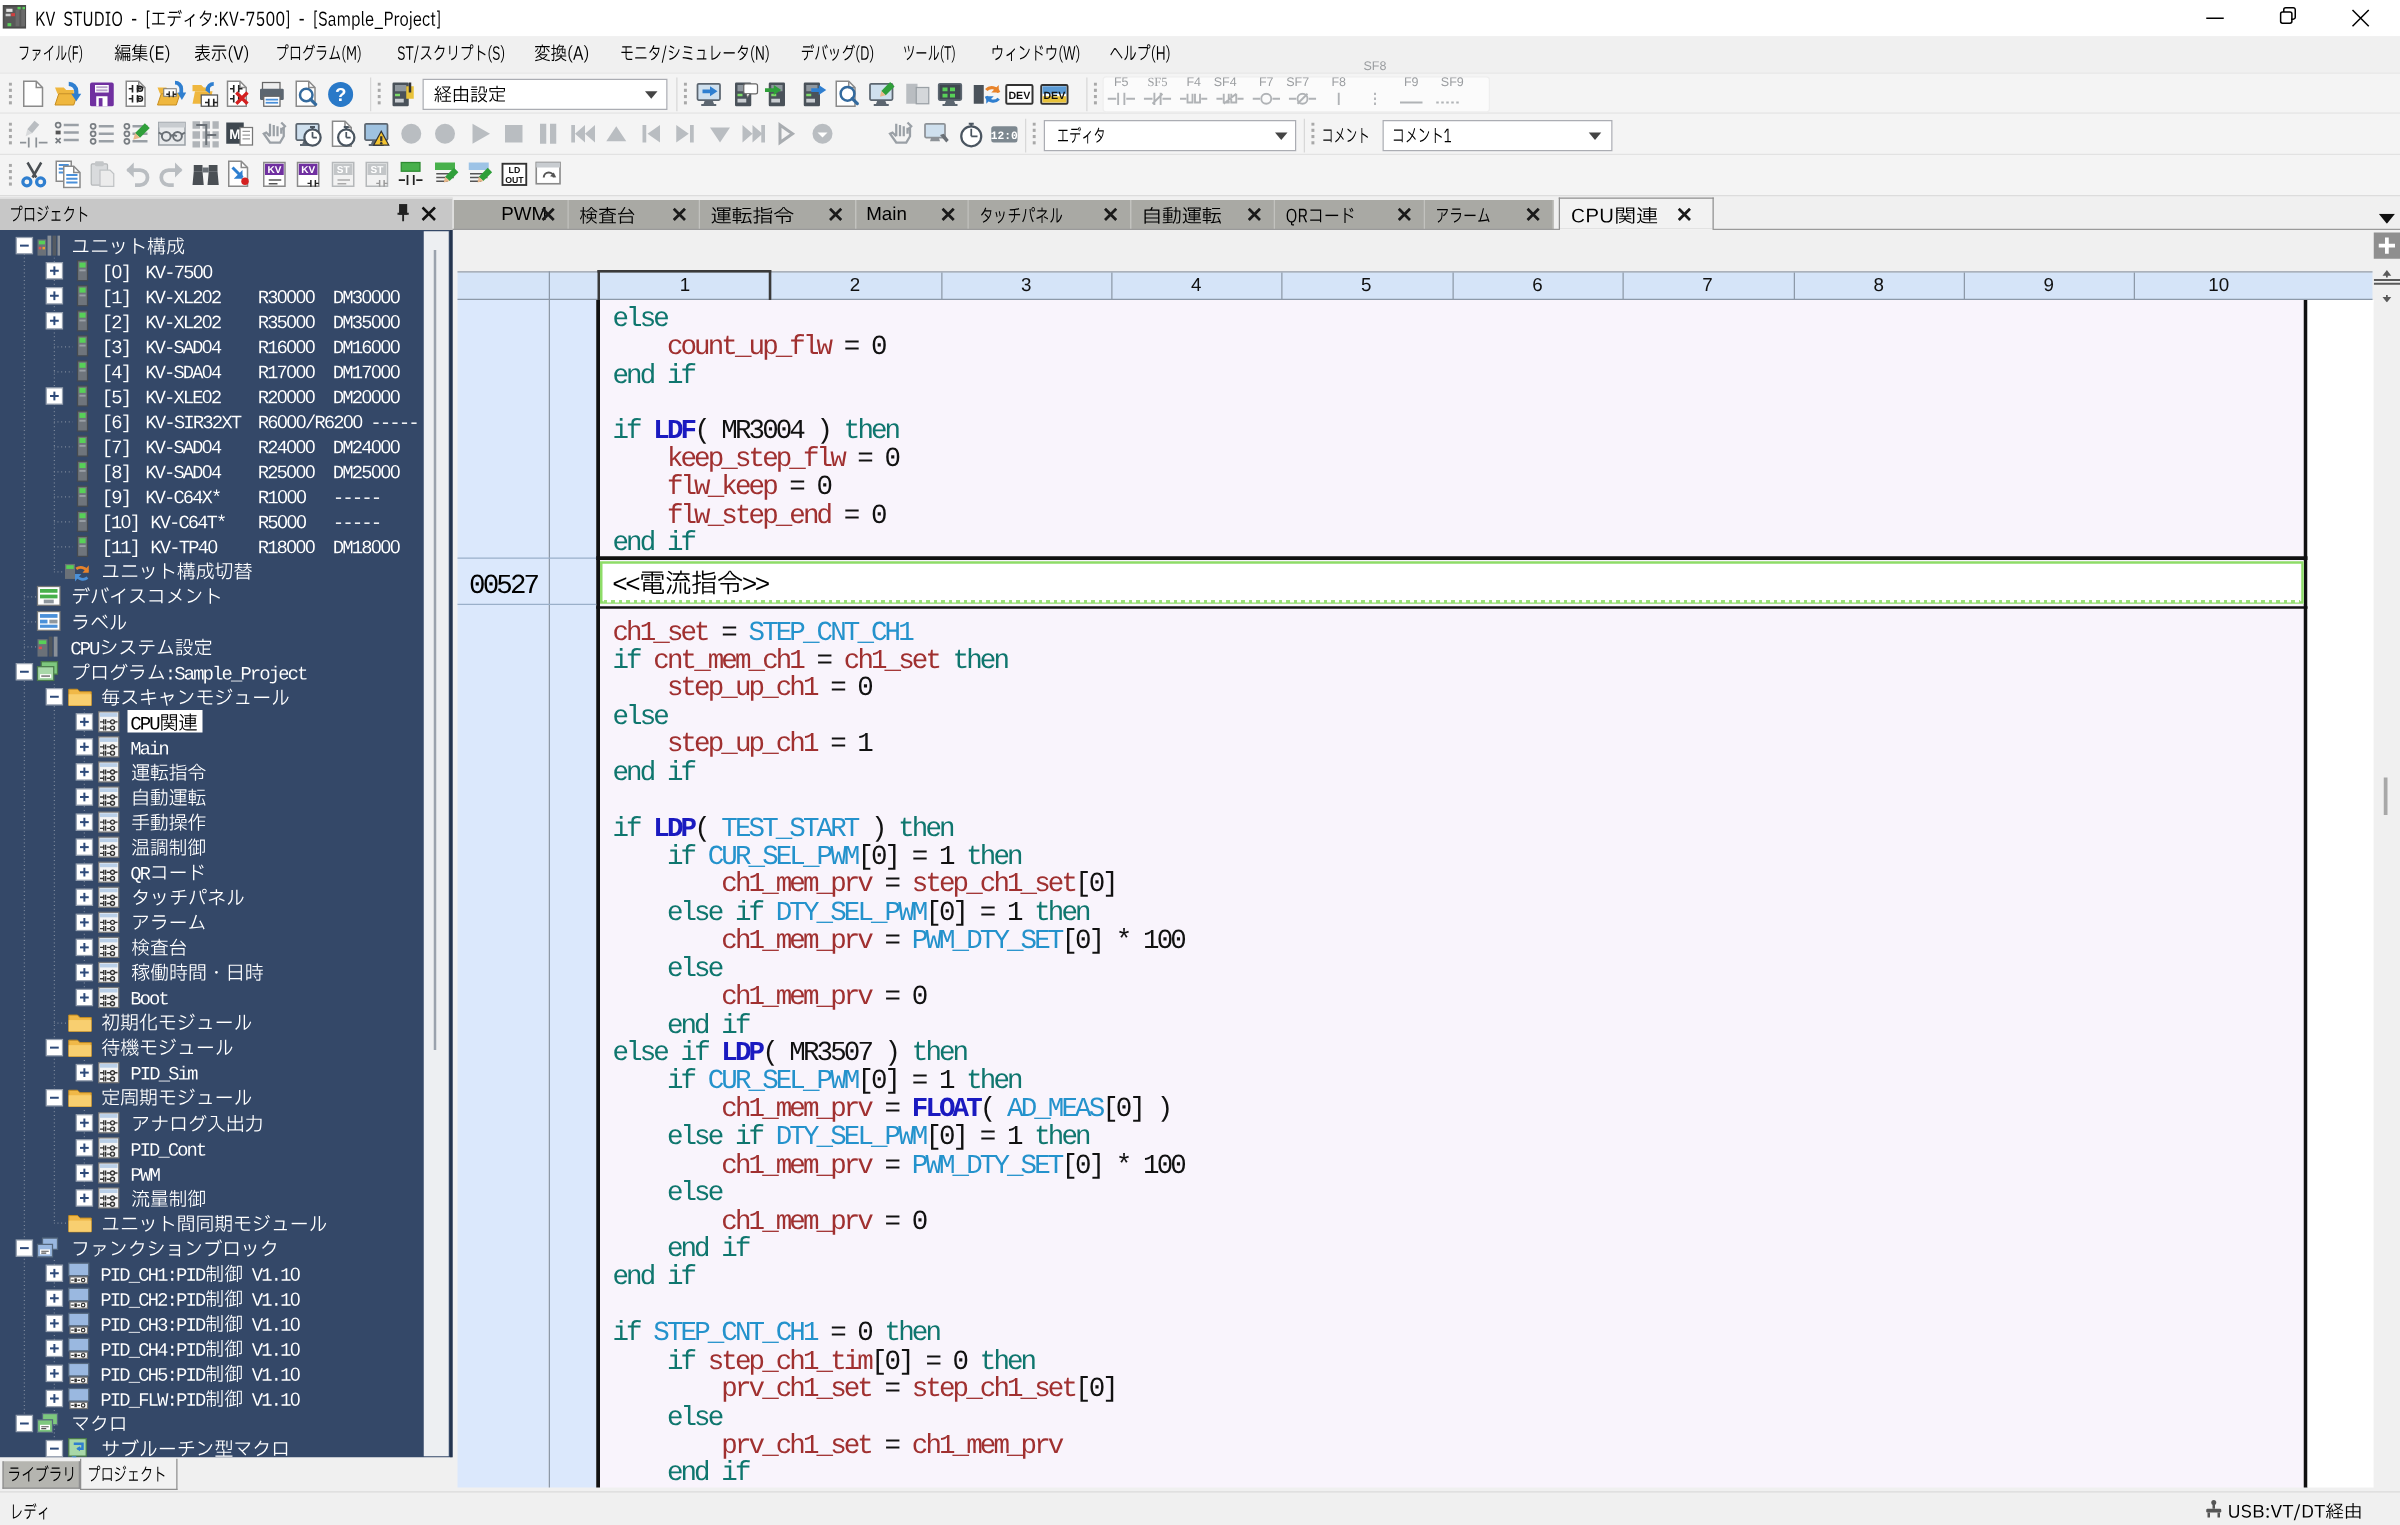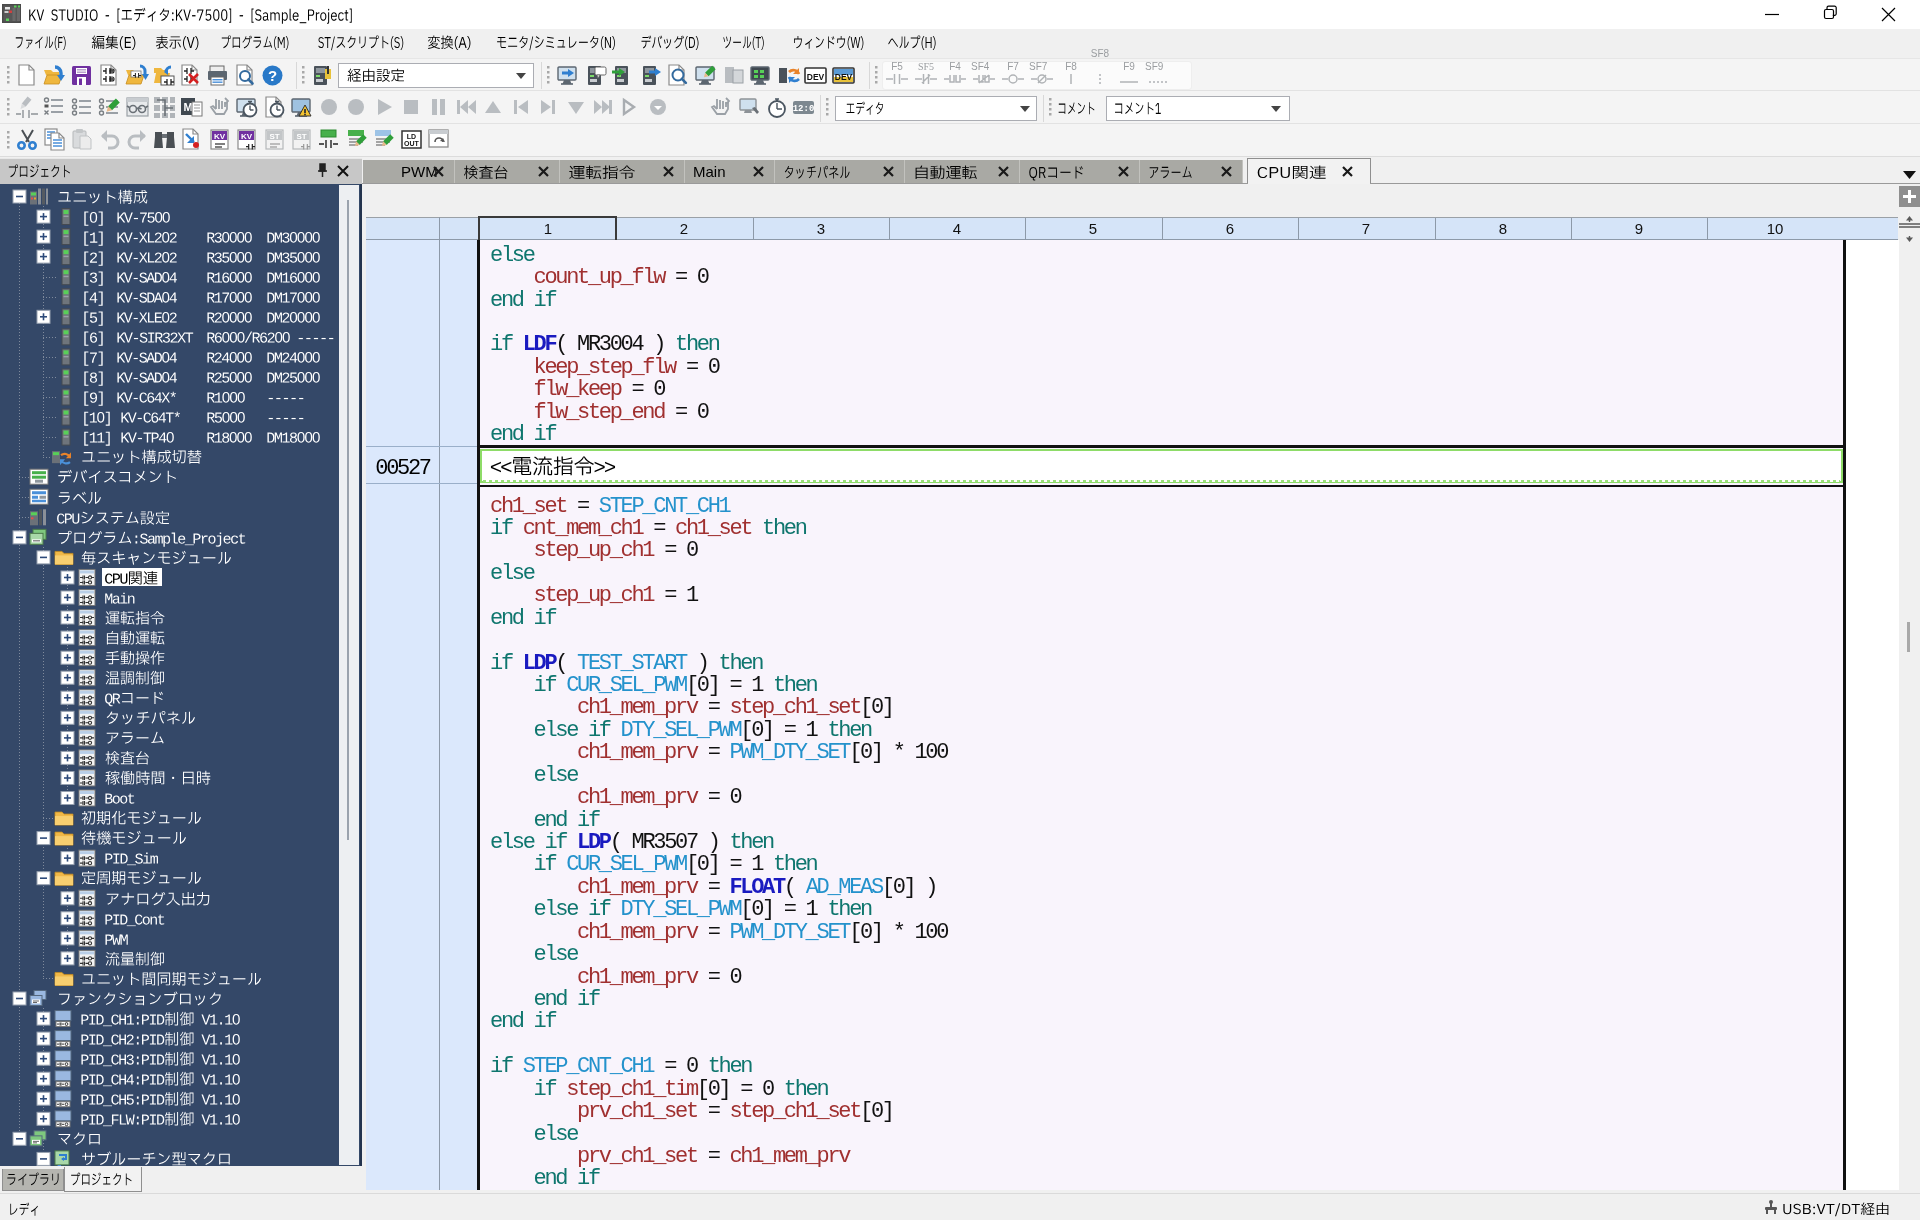--- a/index.html
+++ b/index.html
@@ -462,21 +462,21 @@
     <g stroke="#b0b3b6" stroke-width="1.5" fill="none">
       <path d="M11 0v2M11 4v2M11 8v2"></path>
     </g>
   </svg>
 <div style="position:absolute;left:1116px;top:61px;width:26px;text-align:center;font-size:10px;color:#9a9da0;font-family:Liberation Sans, sans-serif">F9</div>
 <svg style="position:absolute;left:1118px;top:74px" width="22" height="11" viewBox="0 0 22 11">
     <g stroke="#b0b3b6" stroke-width="1.5" fill="none">
       <path d="M2 8h18"></path>
     </g>
   </svg>
-<div style="position:absolute;left:1145px;top:61px;width:26px;text-align:left;font-size:10px;color:#9a9da0;font-family:'Liberation Sans'">SF9</div>
+<div style="position:absolute;left:1145px;top:61px;width:26px;text-align:right;font-size:10px;color:#9a9da0;font-family:'Liberation Sans'">SF9</div>
 <svg style="position:absolute;left:1147px;top:74px" width="22" height="11" viewBox="0 0 22 11">
     <g stroke="#b0b3b6" stroke-width="1.5" fill="none">
       <path d="M2 8h2M6 8h2M10 8h2M14 8h2M18 8h2"></path>
     </g>
   </svg>
 <svg style="position:absolute;left:16.0px;top:96px" width="24" height="23" viewBox="0 0 24 23">
     <g transform="rotate(40 8 8)">
       <rect x="6" y="0" width="5" height="9" fill="#b9bdc1"></rect>
       <path d="M6 9h5l-2.5 5z" fill="#d8dadc"></path>
     </g>

